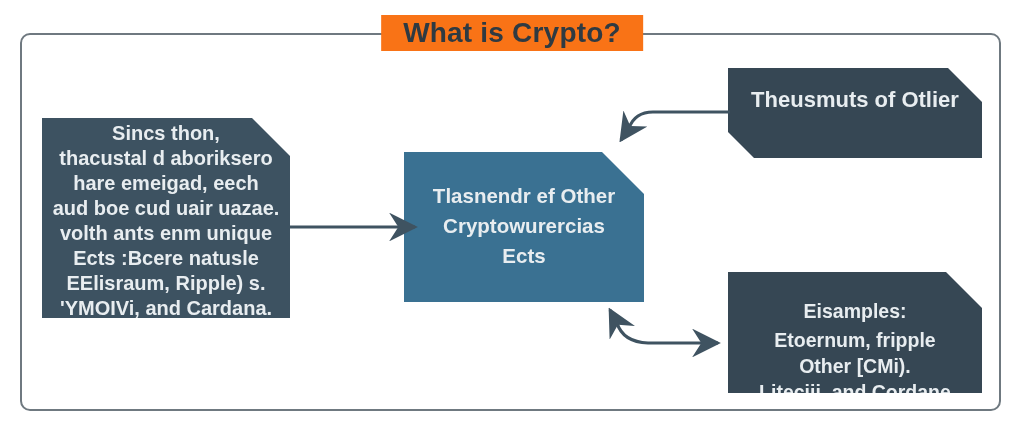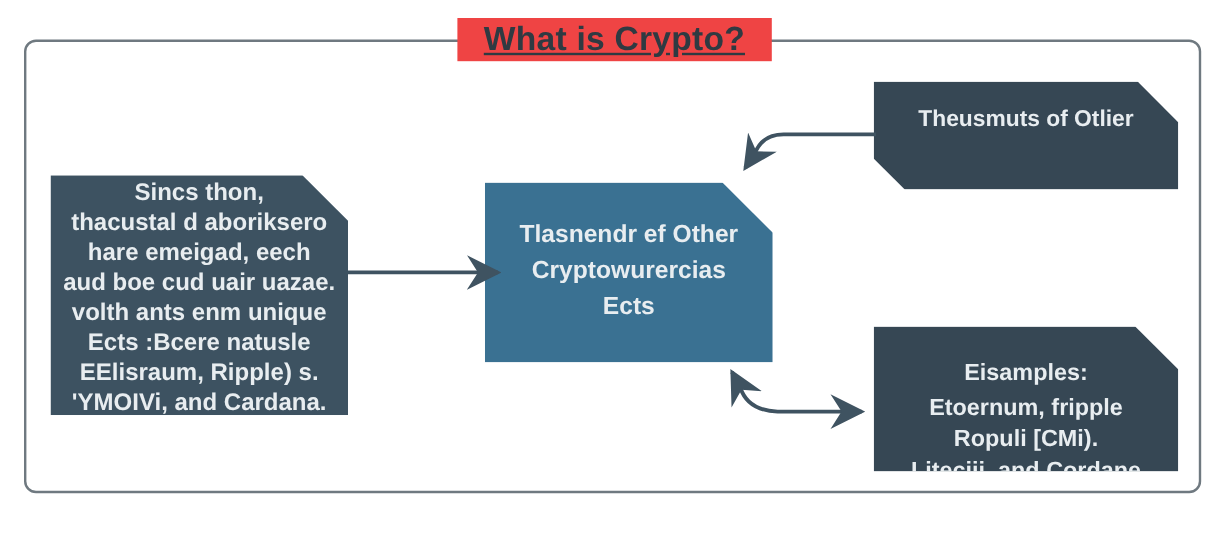--- a/index.html
+++ b/index.html
@@ -6,42 +6,42 @@
   .canvas{
     position:relative;width:1024px;height:448px;background:#ffffff;overflow:hidden;
     font-family:"Liberation Sans","DejaVu Sans",sans-serif;
   }
   .frame{
     position:absolute;left:20px;top:33px;width:981px;height:378px;
     border:2.5px solid #6f7980;border-radius:10px;box-sizing:border-box;
   }
   .diagram-title{
     position:absolute;left:512px;top:33px;transform:translate(-50%,-50%);
-    background:#ef4444;padding:2px 22px;white-space:nowrap;
-    font-size:28px;font-weight:700;color:#2f3a42;letter-spacing:.2px;text-decoration:underline;
+    background:#f97316;padding:2px 22px;white-space:nowrap;
+    font-size:28px;font-weight:700;color:#2f3a42;letter-spacing:.2px;
   }
   .box{
     position:absolute;box-sizing:border-box;color:#e8edf0;text-align:center;
     font-weight:600;
   }
   .box .ln{display:block;}
   .box-left{
     left:42px;top:118px;width:248px;height:200px;background:#3d5261;
     clip-path:polygon(0 0,calc(100% - 38px) 0,100% 38px,100% 100%,0 100%);
-    font-size:20px;line-height:25px;padding-top:3px;margin-top:28px;
+    font-size:20px;line-height:25px;padding-top:3px;
   }
   .box-center{
     left:404px;top:152px;width:240px;height:150px;background:#3a7192;
     clip-path:polygon(0 0,calc(100% - 42px) 0,100% 42px,100% 100%,0 100%);
     font-size:20.5px;line-height:30px;padding-top:29px;
   }
   .box-topright{
     left:728px;top:68px;width:254px;height:90px;background:#364754;
     clip-path:polygon(0 0,calc(100% - 34px) 0,100% 34px,100% 100%,26px 100%,0 calc(100% - 26px));
-    font-size:19px;line-height:26px;padding-top:19px;
+    font-size:22px;line-height:26px;padding-top:19px;
   }
   .box-bottomright{
     left:728px;top:272px;width:254px;height:121px;background:#364754;
     clip-path:polygon(0 0,calc(100% - 36px) 0,100% 36px,100% 100%,0 100%);
     font-size:19.5px;line-height:26px;padding-top:26px;
   }
   .box-bottomright .ln-head{margin-bottom:3px;}
   .arrow-svg{position:absolute;overflow:visible;}
   .arrow-svg path{stroke:#3f5361;stroke-width:3.2;fill:none;stroke-linejoin:round;}
   .marker-defs{position:absolute;width:0;height:0;}
@@ -80,21 +80,21 @@
     <span class="ln">Ects</span>
   </div>
 
   <div class="box box-topright">
     <span class="ln">Theusmuts of Otlier</span>
   </div>
 
   <div class="box box-bottomright">
     <span class="ln ln-head">Eisamples:</span>
     <span class="ln">Etoernum, fripple</span>
-    <span class="ln">Ropuli [CMi).</span>
+    <span class="ln">Other [CMi).</span>
     <span class="ln">Liteciii, and Cordane</span>
   </div>
 
   <svg class="arrow-svg" style="left:289px;top:213px;" width="132" height="28">
     <path d="M1,14 H126" marker-end="url(#ah)"></path>
   </svg>
 
   <svg class="arrow-svg" style="left:605px;top:98px;" width="130" height="60">
     <path d="M125,14 H48 Q30,14 24,30 L16,42" marker-end="url(#ah)"></path>
   </svg>

